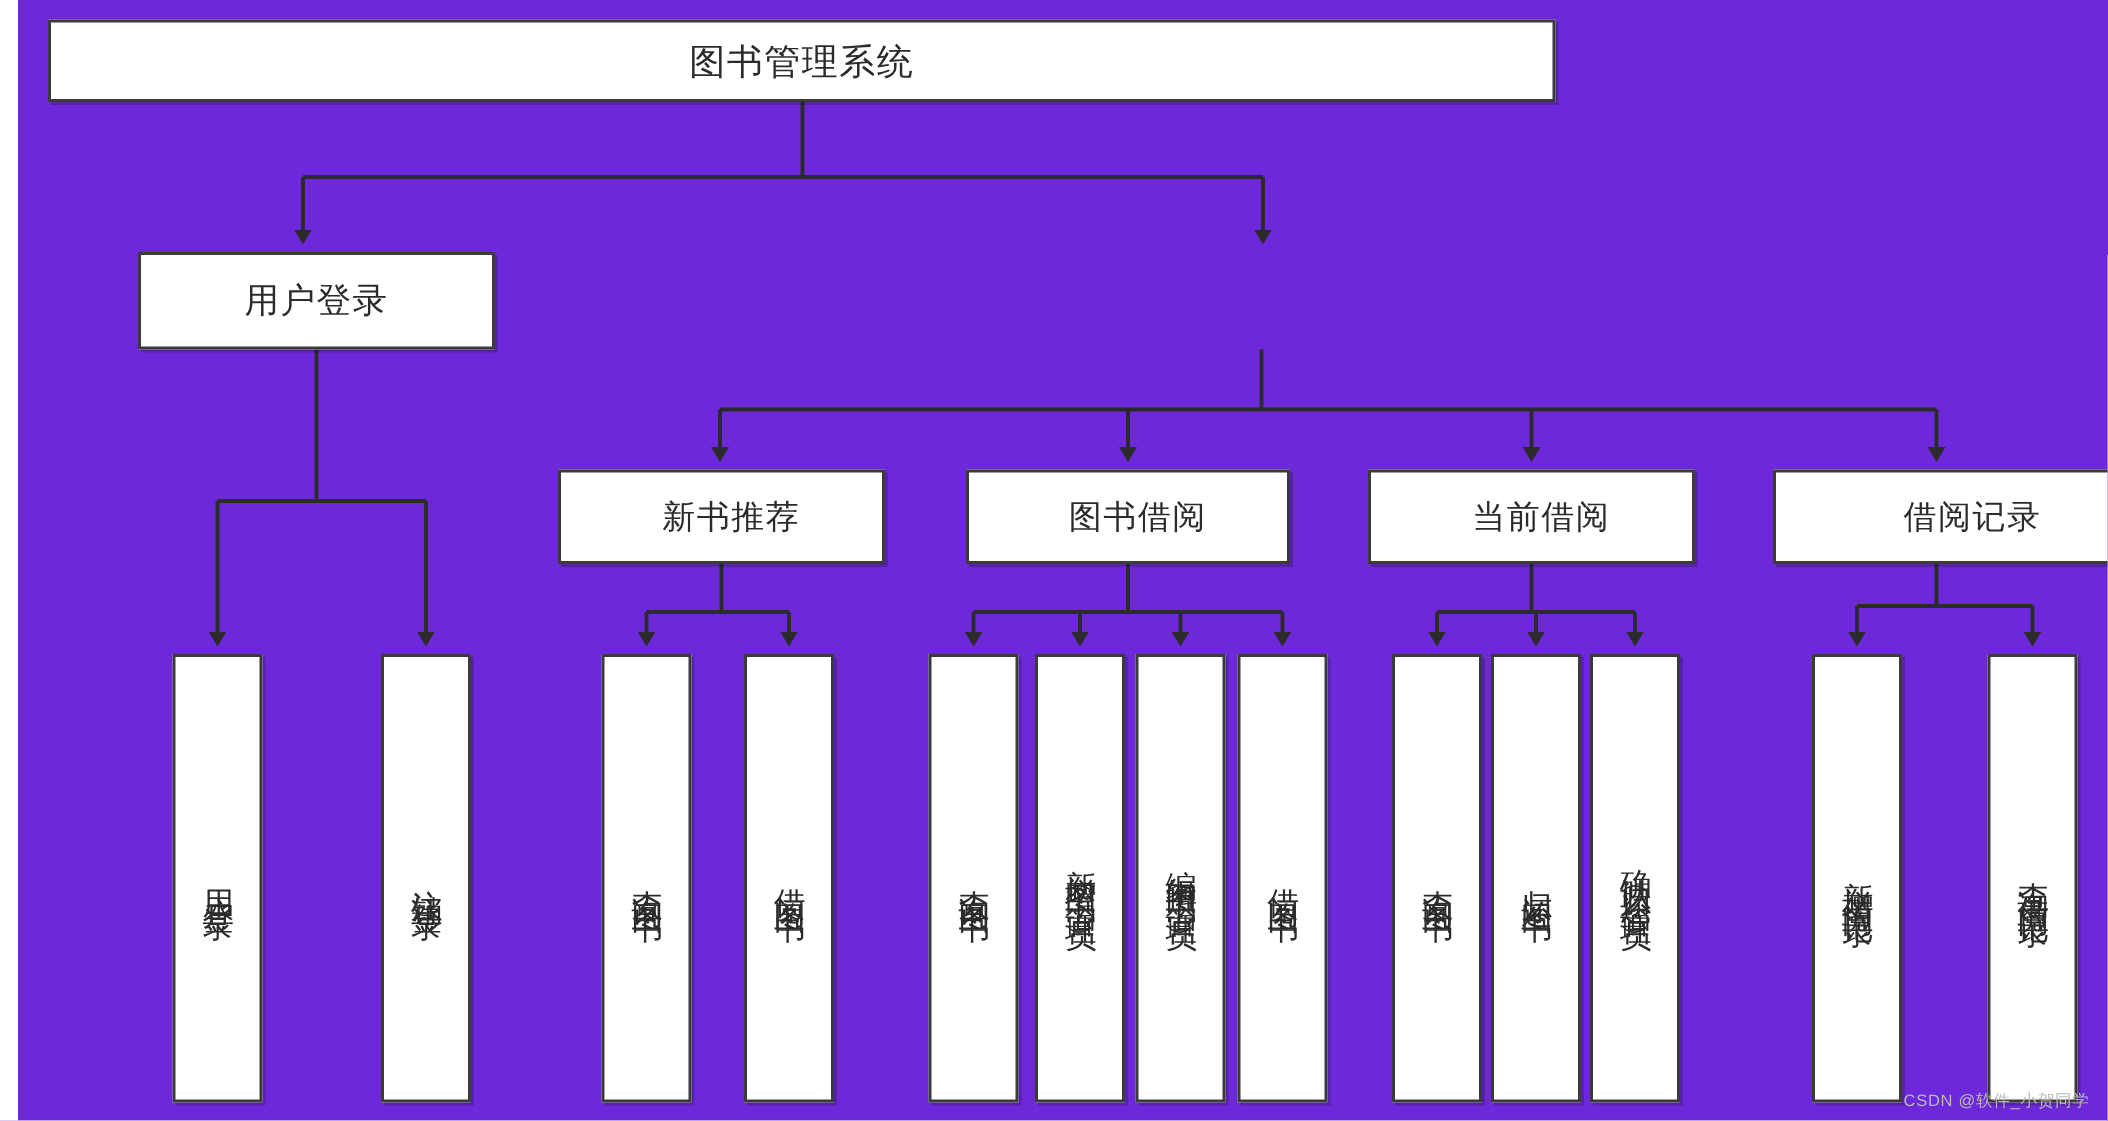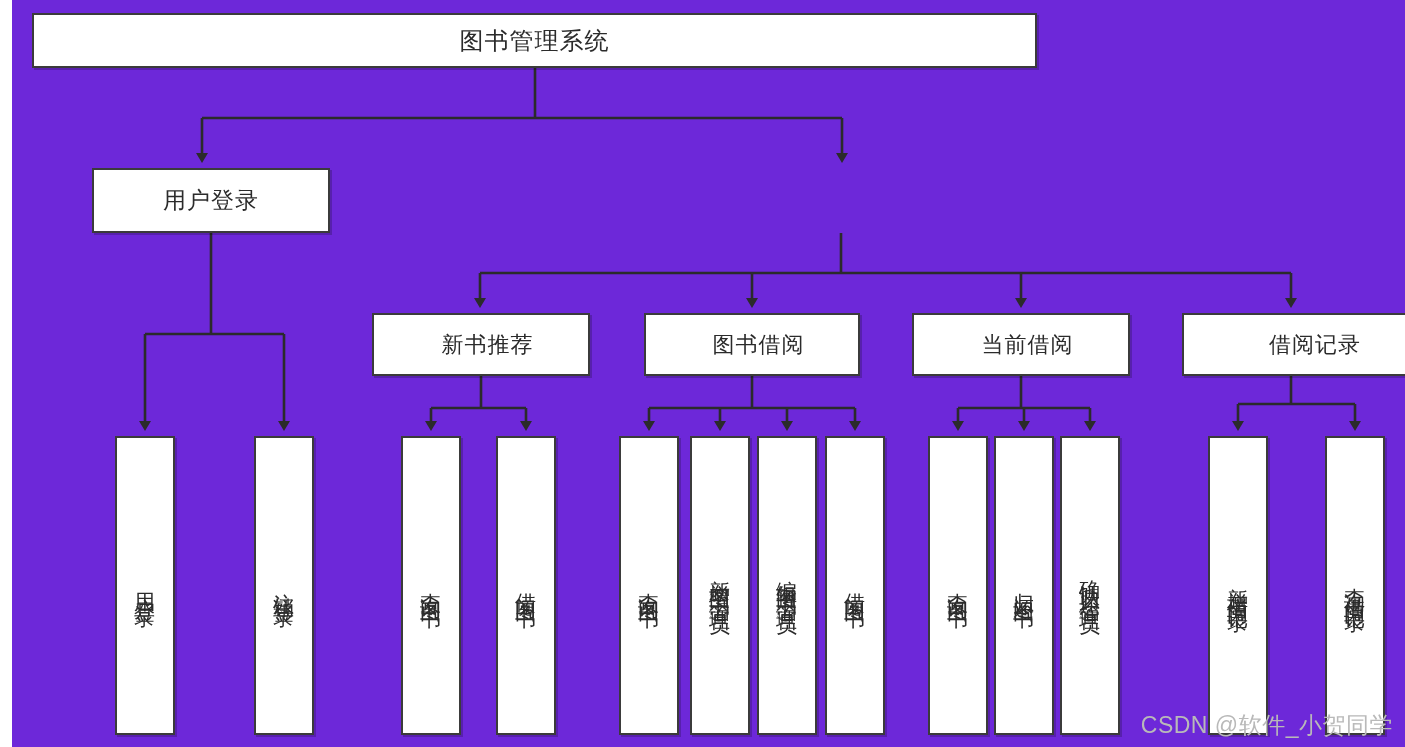--- a/index.html
+++ b/index.html
@@ -56,21 +56,21 @@
     text-orientation: upright;
     letter-spacing: 5px;
     line-height: 1;
     white-space: nowrap;
     display: block;
   }
   .watermark {
     position: absolute;
     right: 24px;
     bottom: 6px;
-    font-size: 23px;
+    font-size: 11px;
     color: #b9b9b9;
     letter-spacing: 0.5px;
     z-index: 5;
     white-space: nowrap;
   }
 </style>
 </head>
 <body>
 
 <div id="canvas">

